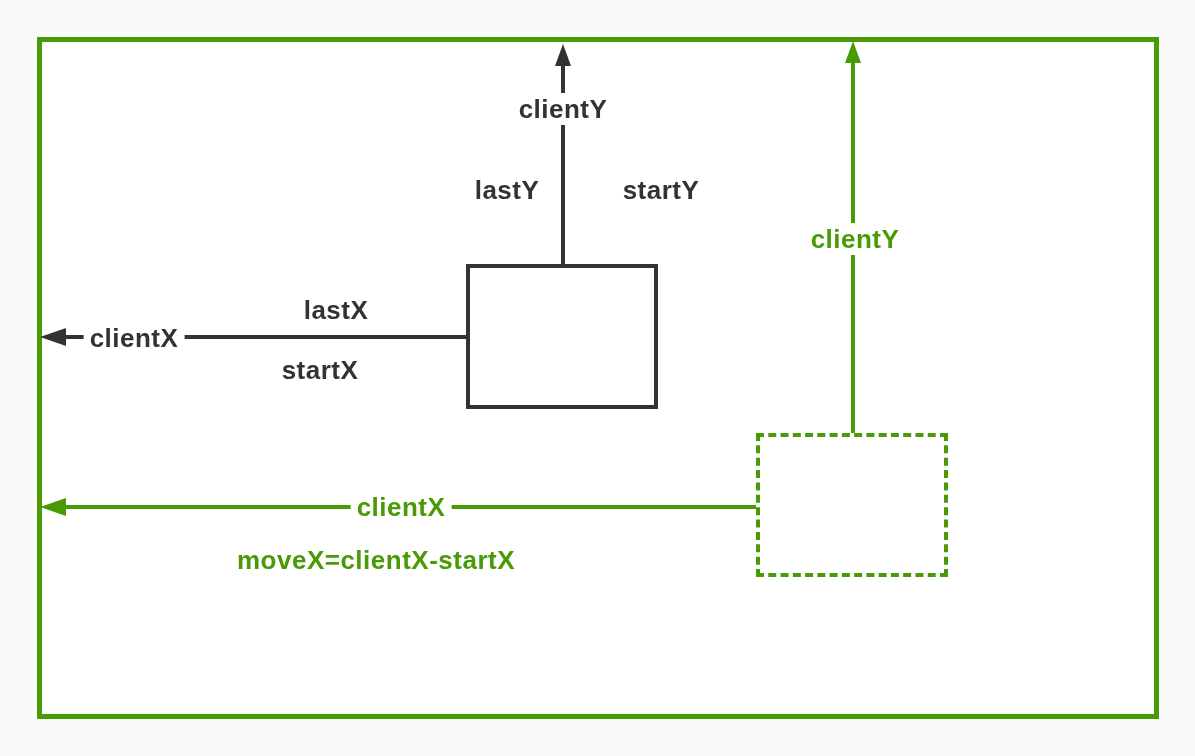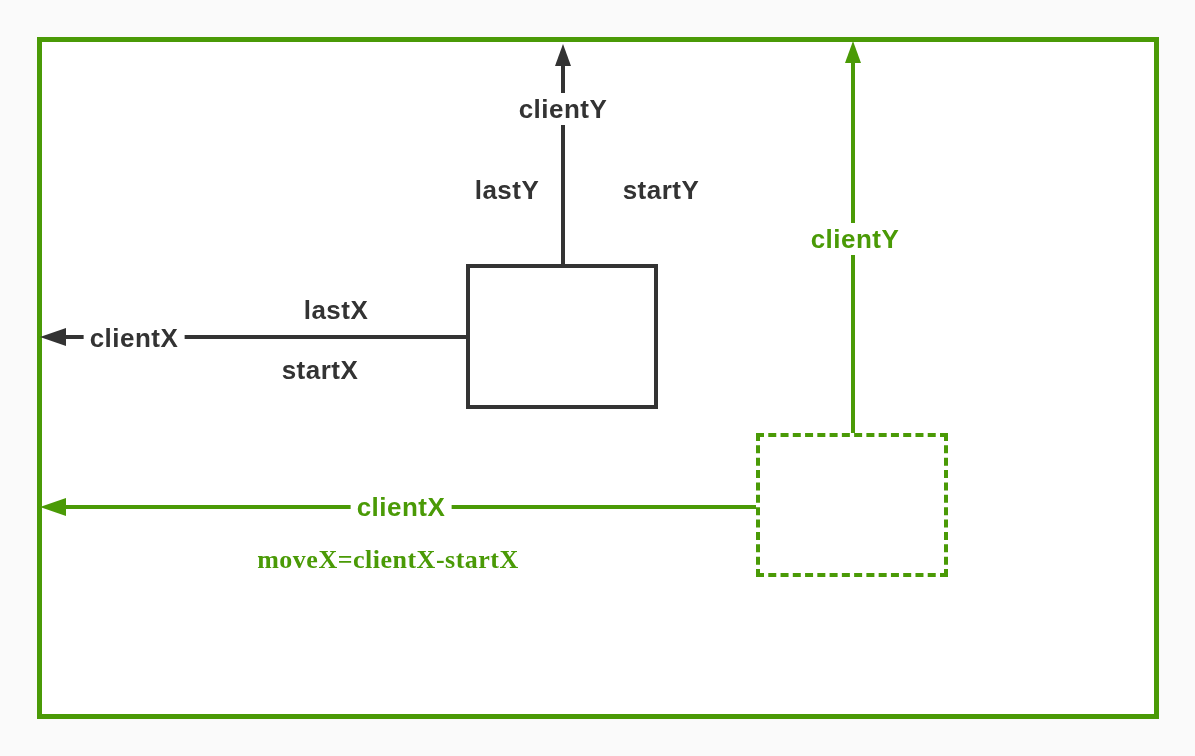--- a/index.html
+++ b/index.html
@@ -80,21 +80,21 @@
 
   .lbl-clientY-black { left: 563px; top: 109px; }
   .lbl-lastY  { left: 507px; top: 190px; }
   .lbl-startY { left: 624px; top: 190px; margin-left: 37px; }
   .lbl-lastX  { left: 319px; top: 310px; margin-left: 17px; }
   .lbl-clientX-black { left: 134px; top: 338px; }
   .lbl-startX { left: 320px; top: 370px; }
   .lbl-clientY-green { left: 855px; top: 239px; }
   .lbl-moveY  { left: 862px; top: 318px; transform: translate(0, -50%); }
   .lbl-clientX-green { left: 401px; top: 507px; }
-  .lbl-moveX  { left: 388px; top: 560px; font-family: Liberation Serif, serif; }
+  .lbl-moveX  { left: 376px; top: 560px; }
 </style>
 </head>
 <body>
 
 <div id="diagram">
 
   <div class="frame"></div>
 
   <div class="box-solid"></div>
 

